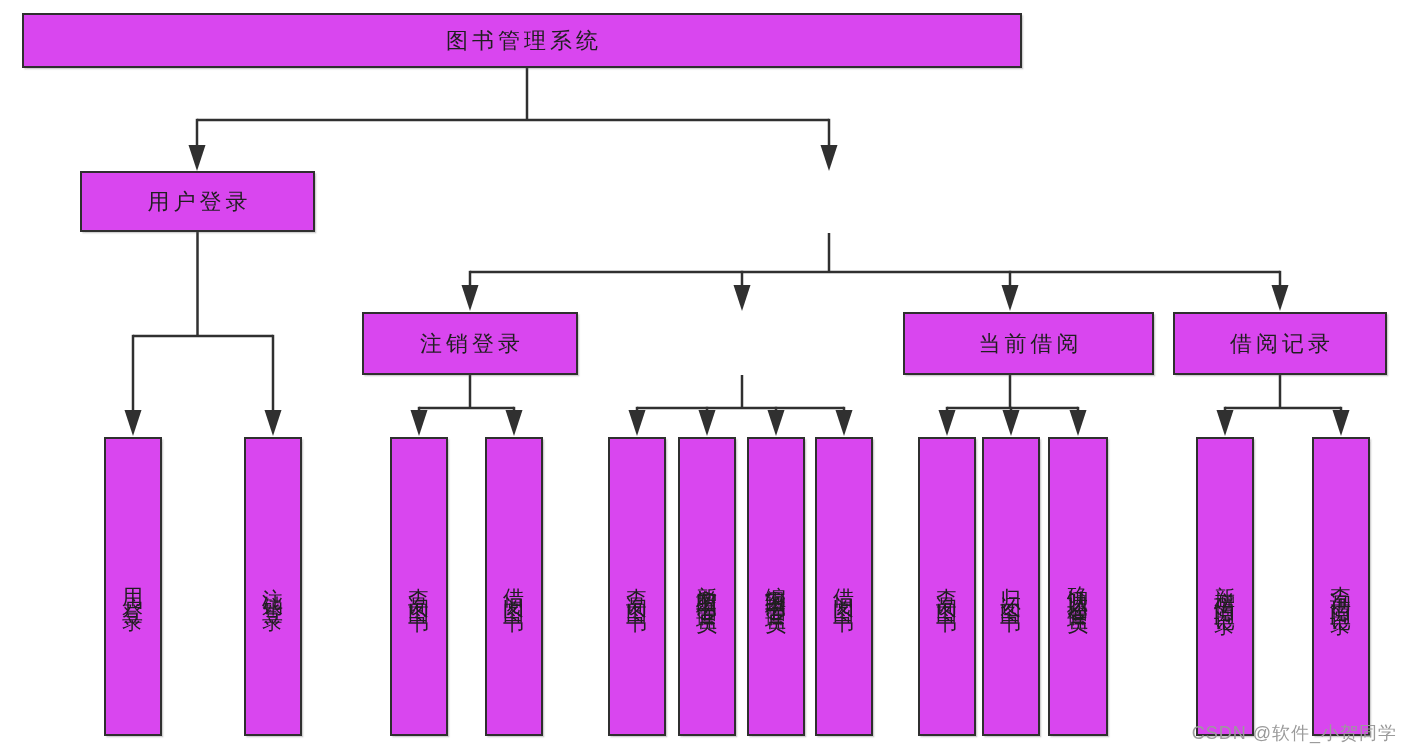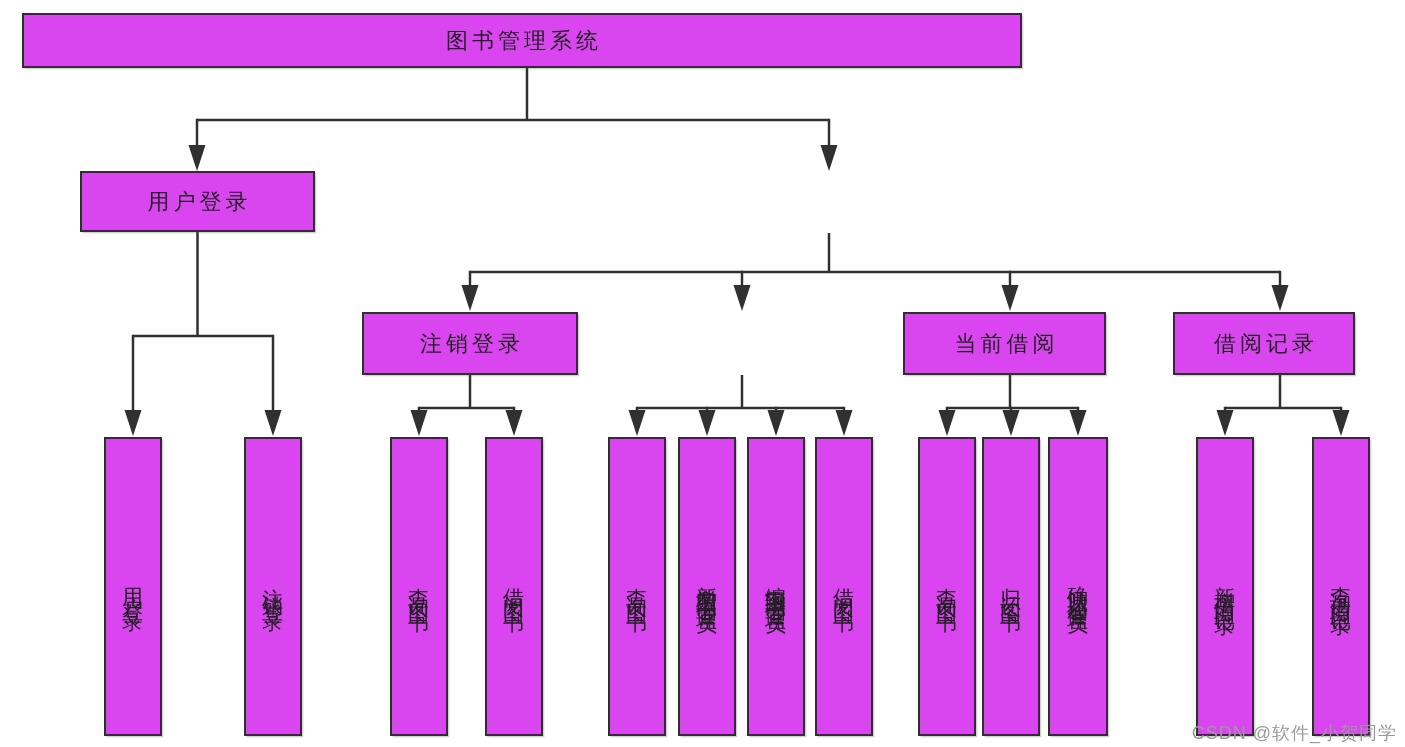--- a/index.html
+++ b/index.html
@@ -145,24 +145,24 @@
     <span class="hlabel">图书管理系统</span>
   </div>
 
   <div class="node" style="left:80px;top:171px;width:235px;height:61px">
     <span class="hlabel">用户登录</span>
   </div>
 
   <div class="node" style="left:362px;top:312px;width:216px;height:63px">
     <span class="hlabel">注销登录</span>
   </div>
-  <div class="node" style="left:903px;top:312px;width:203px;height:63px">
+  <div class="node" style="left:903px;top:312px;width:251px;height:63px">
     <span class="hlabel">当前借阅</span>
   </div>
-  <div class="node" style="left:1173px;top:312px;width:182px;height:63px">
+  <div class="node" style="left:1173px;top:312px;width:214px;height:63px">
     <span class="hlabel">借阅记录</span>
   </div>
 
   <div class="node" style="left:104px;top:437px;width:58px;height:299px">
     <span class="vlabel">用户登录</span>
   </div>
   <div class="node" style="left:244px;top:437px;width:58px;height:299px">
     <span class="vlabel">注销登录</span>
   </div>
 

